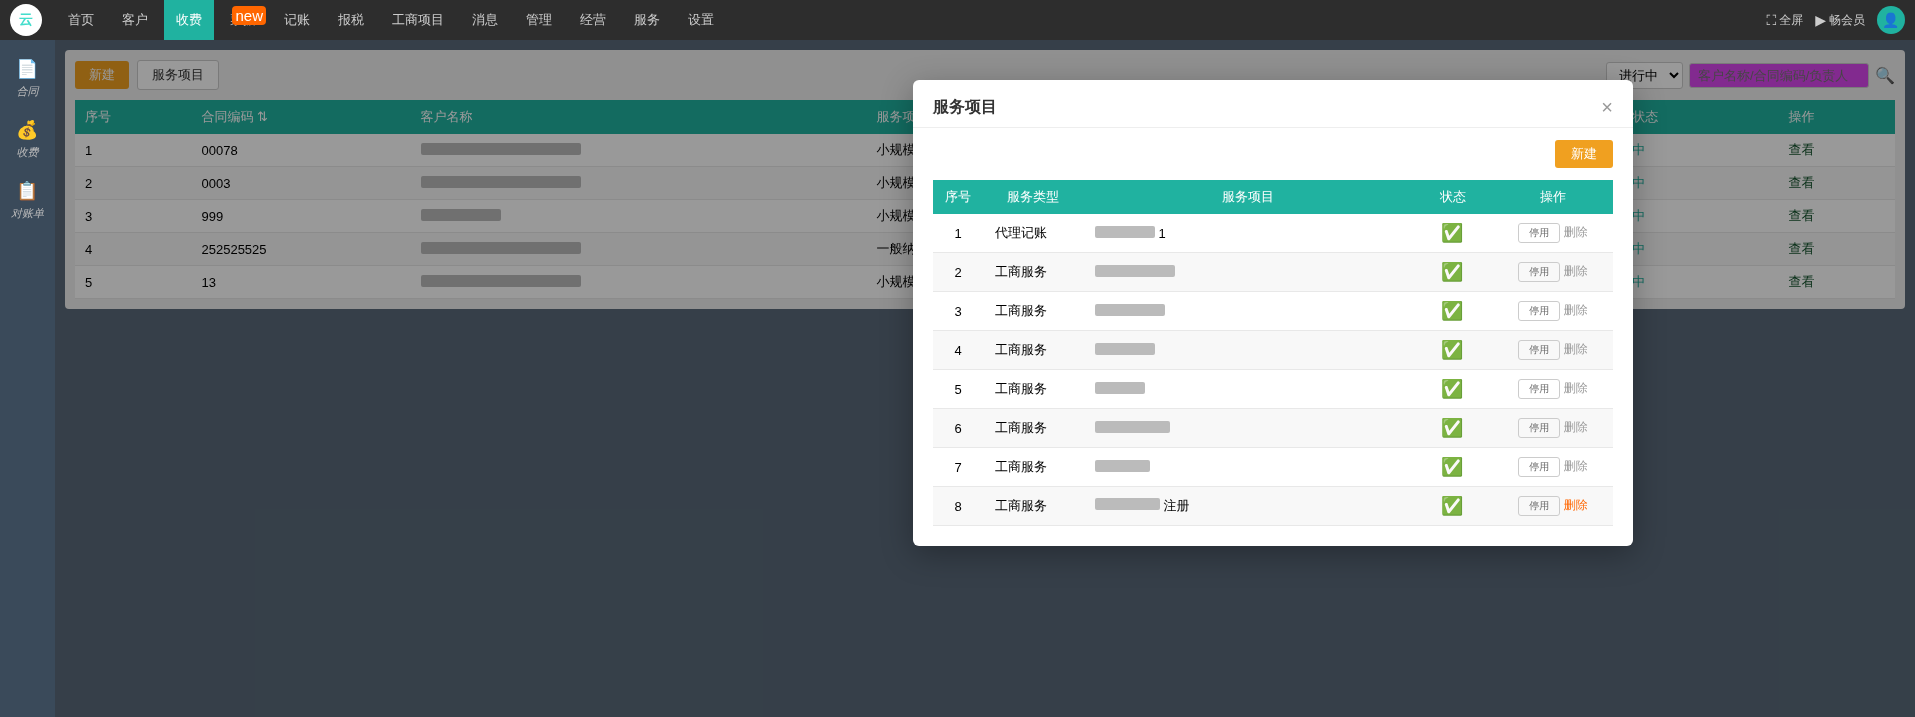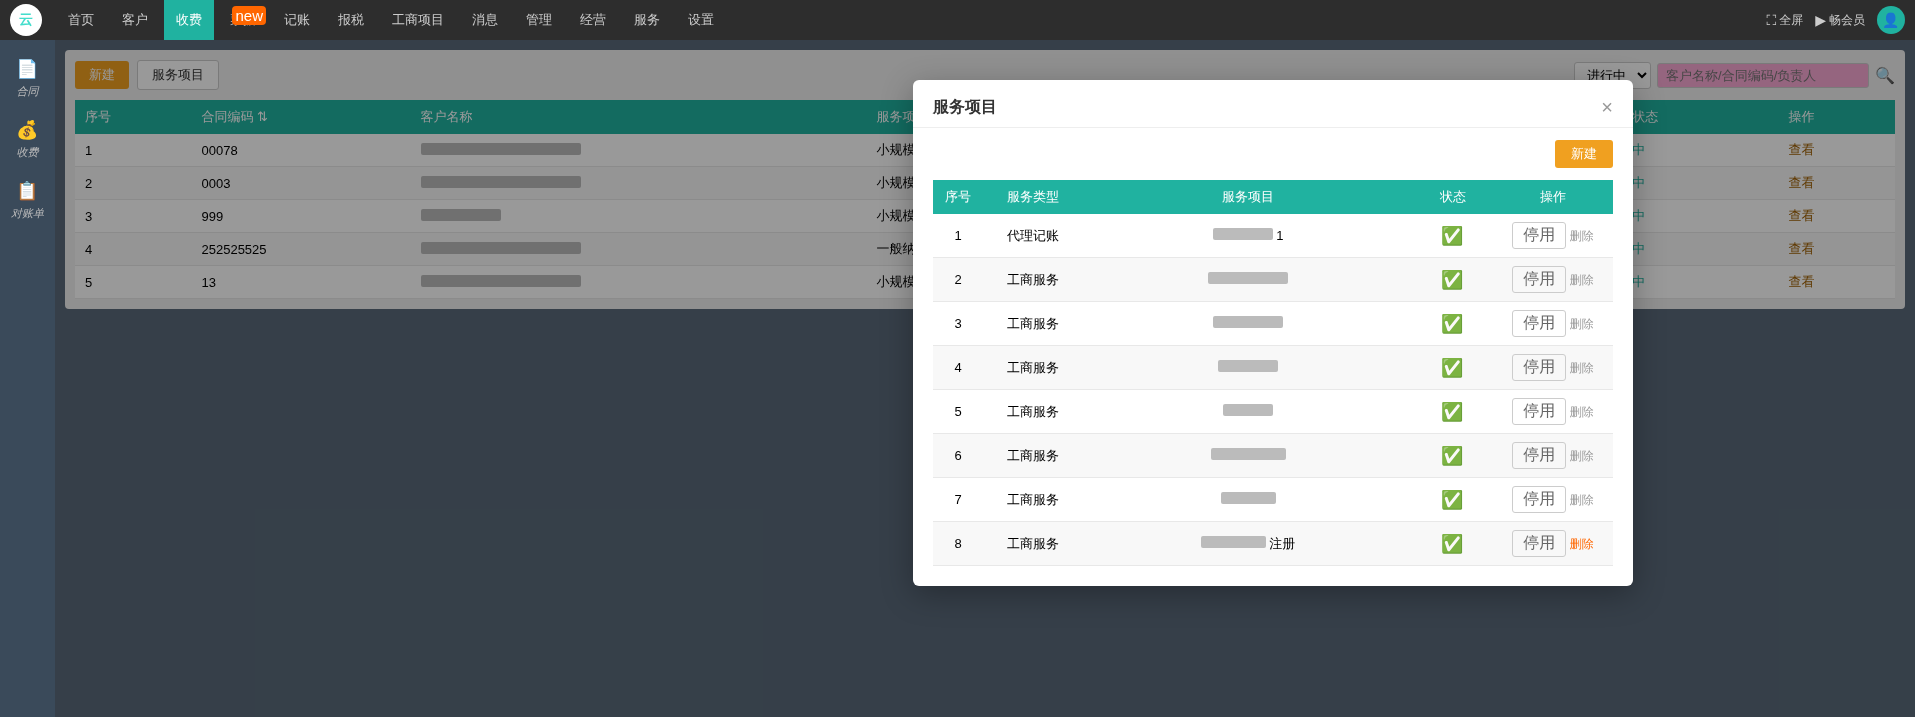--- a/index.html
+++ b/index.html
@@ -86,36 +86,36 @@
       background: #fff; color: #333; border: 1px solid #ccc; padding: 5px 14px;
       border-radius: 3px; cursor: pointer; font-size: 13px;
     }
     .toolbar-right { margin-left: auto; display: flex; gap: 6px; align-items: center; }
     .status-select {
       border: 1px solid #ccc; padding: 4px 8px; border-radius: 3px; font-size: 13px;
       background: #fff;
     }
     .search-input {
       border: 1px solid #ccc; padding: 4px 8px; border-radius: 3px; font-size: 13px;
-      width: 212px; background: #f9a8d4;
+      width: 180px; background: #d946ef;
     }
     .search-btn { background: none; border: none; cursor: pointer; font-size: 16px; color: #666; }
 
     
     .data-table { width: 100%; border-collapse: collapse; }
     .data-table th {
       background: #20b2a0; color: #fff; padding: 8px 10px; text-align: left;
       font-weight: normal; font-size: 13px;
     }
     .data-table td {
       padding: 7px 10px; font-size: 13px; border-bottom: 1px solid #e8e8e8;
       background: #fff;
     }
     .data-table tr:nth-child(even) td { background: #f8f8f8; }
-    .data-table .action-link { color: #a16207; cursor: pointer; text-decoration: none; }
+    .data-table .action-link { color: #14532d; cursor: pointer; text-decoration: none; }
     .status-badge { color: #20b2a0; }
     .blurred { color: transparent; background: #bbb; border-radius: 2px; display: inline-block; min-width: 80px; height: 12px; }
     .blurred-lg { min-width: 160px; }
 
     
     .overlay {
       position: absolute; top: 0; left: 0; right: 0; bottom: 0;
       background: rgba(0,0,0,0.4); z-index: 10;
     }
 
@@ -142,25 +142,24 @@
 
     
     .modal-table { width: 100%; border-collapse: collapse; }
     .modal-table th {
       background: #20b2a0; color: #fff; padding: 8px 12px;
       text-align: center; font-weight: normal; font-size: 13px;
     }
     .modal-table td {
       padding: 8px 12px; font-size: 13px; border-bottom: 1px solid #e8e8e8;
       background: #fff;
-      text-align: center;
     }
     .modal-table tr:nth-child(even) td { background: #f8f8f8; }
     .check-icon { color: #20b2a0; font-size: 18px; }
-    .btn-disable { background: none; border: 1px solid #ccc; color: #666; padding: 2px 10px; border-radius: 3px; cursor: pointer; font-size: 16px; }
+    .btn-disable { background: none; border: 1px solid #ccc; color: #666; padding: 2px 10px; border-radius: 3px; cursor: pointer; font-size: 10px; }
     .btn-delete { background: none; border: none; color: #999; cursor: pointer; font-size: 12px; }
     .modal-table .num-col { width: 50px; text-align: center; }
     .modal-table .type-col { width: 100px; }
     .modal-table .item-col { flex: 1; }
     .modal-table .status-col { width: 80px; text-align: center; }
     .modal-table .action-col { width: 120px; text-align: center; }
 
     
     .modal-body::-webkit-scrollbar { width: 8px; }
     .modal-body::-webkit-scrollbar-track { background: #f0f0f0; }

